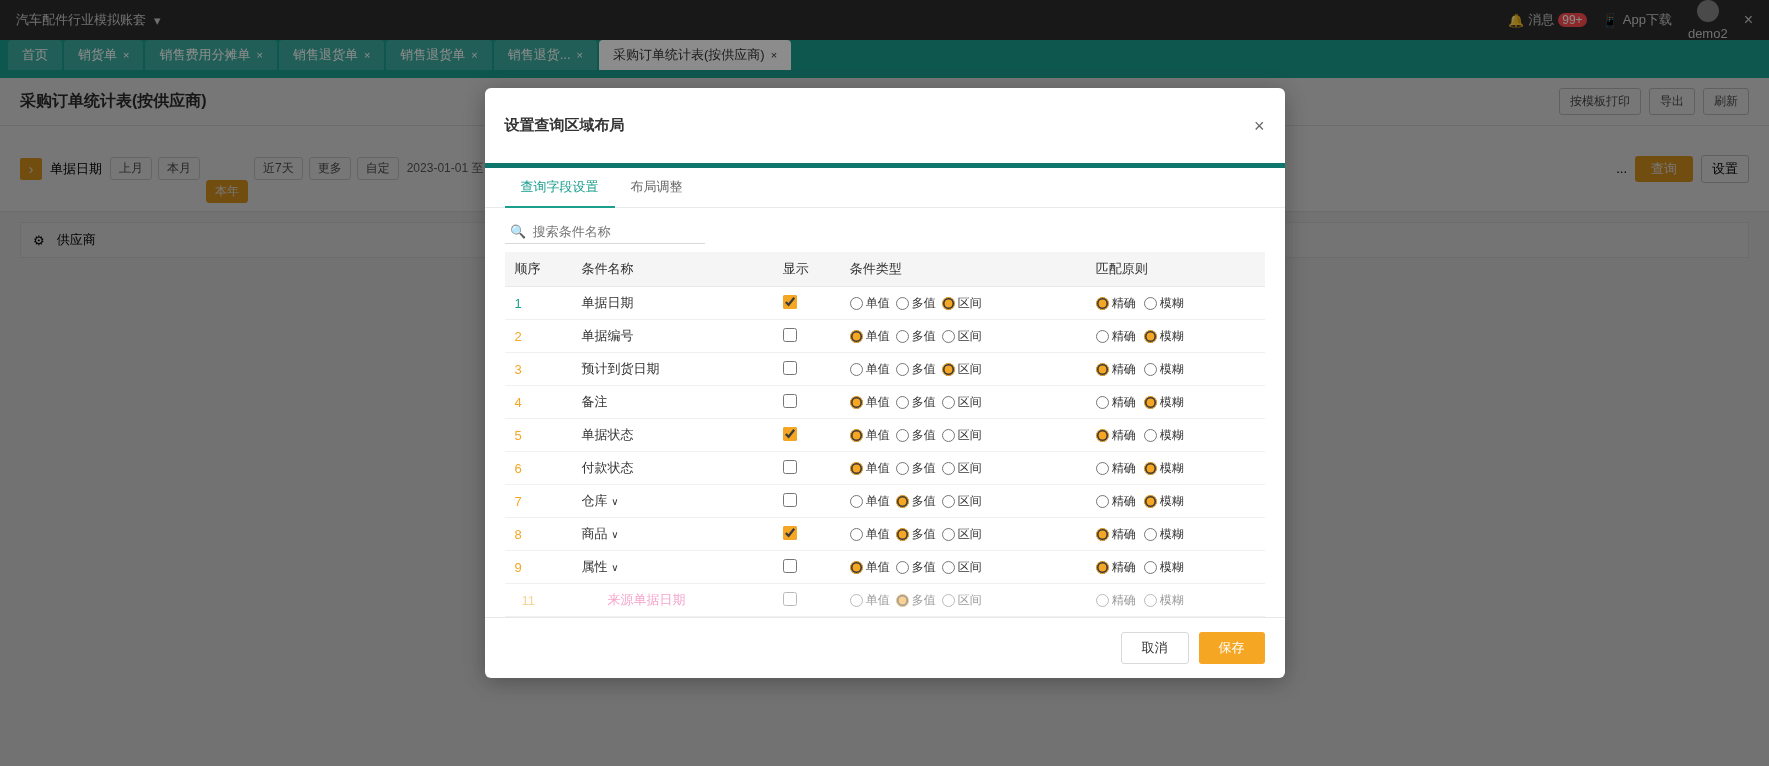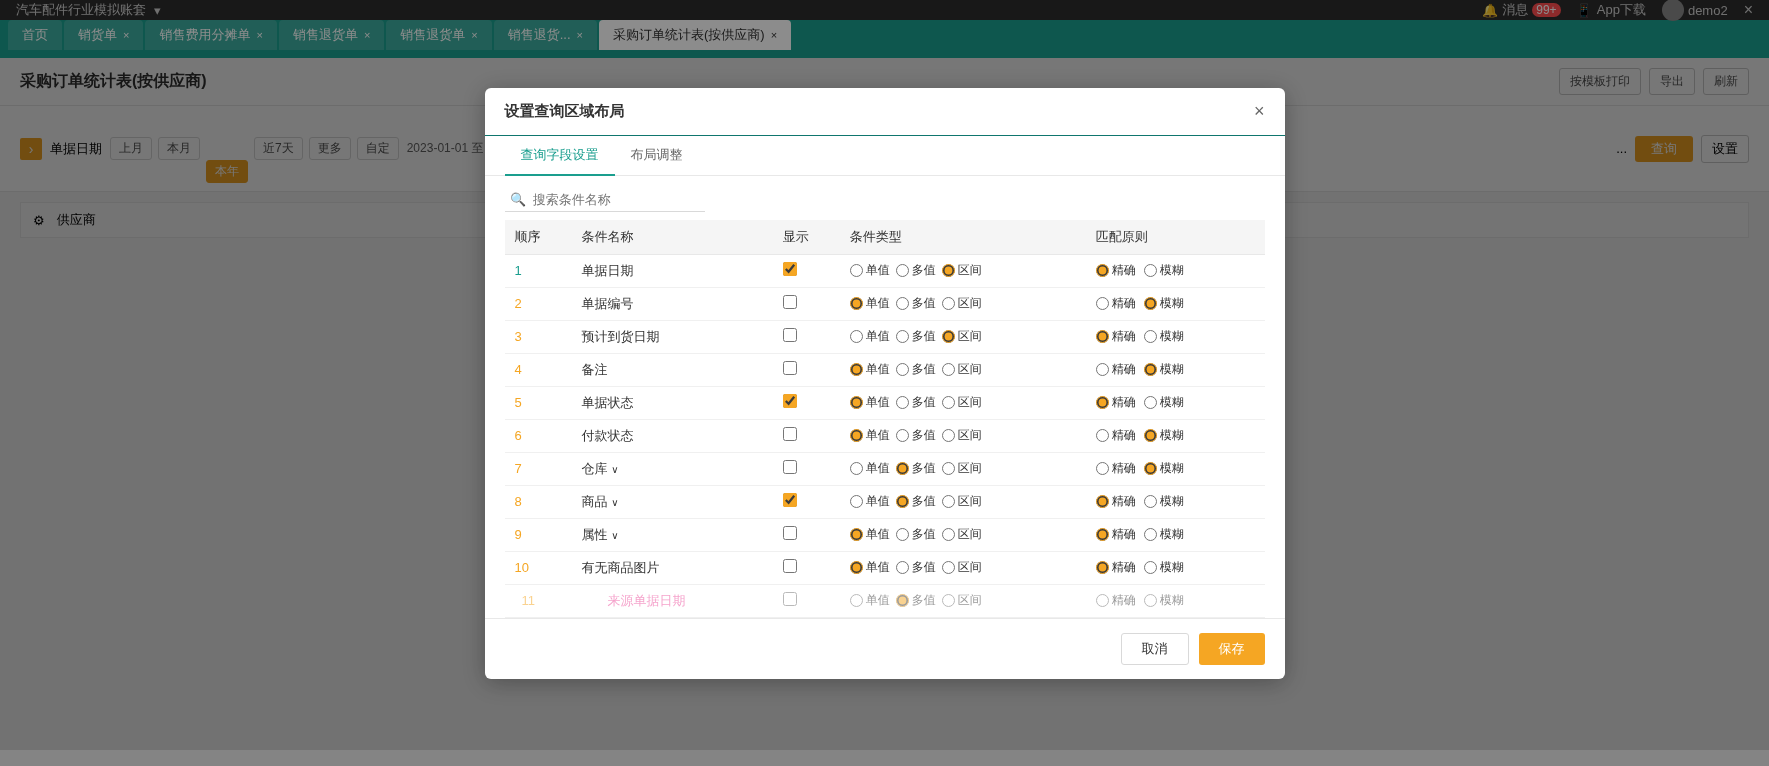--- a/index.html
+++ b/index.html
@@ -1,21 +1,21 @@
 <!DOCTYPE html>
 <html><head>
   <meta charset="utf-8">
   <style>
     * { box-sizing: border-box; margin: 0; padding: 0; }
     body { font-family: 'Microsoft YaHei', Arial, sans-serif; font-size: 13px; background: #f0f0f0; overflow: hidden; }
 
     
     .top-nav {
       background: #2d2d2d;
-      height: 20px;
+      height: 40px;
       display: flex;
       align-items: center;
       justify-content: space-between;
       padding: 0 16px;
       color: #ccc;
     }
     .top-nav-left { font-size: 13px; color: #ccc; display: flex; align-items: center; gap: 8px; }
     .top-nav-right { display: flex; align-items: center; gap: 16px; font-size: 13px; }
     .top-nav-right .badge { background: #ff4d4f; color: #fff; border-radius: 8px; padding: 0 4px; font-size: 12px; }
     .close-top { color: #ccc; font-size: 16px; cursor: pointer; }
@@ -103,22 +103,22 @@
     .dialog {
       background: #fff;
       border-radius: 6px;
       width: 800px;
       max-height: 680px;
       box-shadow: 0 4px 24px rgba(0,0,0,0.3);
       display: flex;
       flex-direction: column;
     }
     .dialog-header {
-      padding: 14px 20px;
-      border-bottom: 1px solid #0f766e;
+      padding: 28px 20px;
+      border-bottom: 5px solid #0f766e;
       display: flex;
       align-items: center;
       justify-content: space-between;
     }
     .dialog-title { font-size: 15px; font-weight: bold; color: #333; }
     .dialog-close { background: none; border: none; font-size: 18px; cursor: pointer; color: #666; line-height: 1; }
 
     
     .dialog-tabs { display: flex; gap: 0; padding: 0 20px; border-bottom: 1px solid #e8e8e8; }
     .dialog-tab {
@@ -215,21 +215,21 @@
   <div class="top-nav-right">
     <span style="cursor:pointer; display:flex; align-items:center; gap:4px;">
       <span>🔔</span>
       <span>消息</span>
       <span class="badge">99+</span>
     </span>
     <span style="cursor:pointer; display:flex; align-items:center; gap:4px;">
       <span>📱</span>
       <span>App下载</span>
     </span>
-    <span style="cursor:pointer; display:flex; align-items:center; gap:4px;">
+    <span style="cursor:pointer; display:flex; align-items:center; gap:4px;flex-direction:column;">
       <span style="background:#888; width:22px; height:22px; border-radius:50%; display:inline-block;"></span>
       <span>demo2</span>
     </span>
     <span class="close-top">×</span>
   </div>
 </div>
 
 <div class="tab-bar">
   <div class="tab-item">
     <span>首页</span>
@@ -487,38 +487,20 @@
                   <label class="radio-item"><input type="radio" name="type-8" value="区间" style="">区间</label>
                 </div>
               </td>
               <td>
                 <div class="match-group">
                   <label class="match-item"><input type="radio" name="match-8" value="精确" checked="" style="">精确</label>
                   <label class="match-item"><input type="radio" name="match-8" value="模糊" style="">模糊</label>
                 </div>
               </td>
             </tr>
-            <tr>
-              <td><span style="color:#f5a623; font-weight:500;">10</span></td>
-              <td>有无商品图片</td>
-              <td><input type="checkbox" class="cb" style=""></td>
-              <td>
-                <div class="radio-group">
-                  <label class="radio-item"><input type="radio" name="type-9" value="单值" checked="" style="">单值</label>
-                  <label class="radio-item"><input type="radio" name="type-9" value="多值" style="">多值</label>
-                  <label class="radio-item"><input type="radio" name="type-9" value="区间" style="">区间</label>
-                </div>
-              </td>
-              <td>
-                <div class="match-group">
-                  <label class="match-item"><input type="radio" name="match-9" value="精确" checked="" style="">精确</label>
-                  <label class="match-item"><input type="radio" name="match-9" value="模糊" style="">模糊</label>
-                </div>
-              </td>
-            </tr>
             <tr style="opacity: 0.5;">
               <td><span style="color:#f5a623; font-weight:500;margin-left:7px;">11</span></td>
               <td><span style="color:#ec4899;margin-left:26px;">来源单据日期</span></td>
               <td><input type="checkbox" class="cb" style=""></td>
               <td>
                 <div class="radio-group">
                   <label class="radio-item"><input type="radio" name="type-10" value="单值" style="">单值</label>
                   <label class="radio-item"><input type="radio" name="type-10" value="多值" checked="" style="">多值</label>
                   <label class="radio-item"><input type="radio" name="type-10" value="区间" style="">区间</label>
                 </div>

